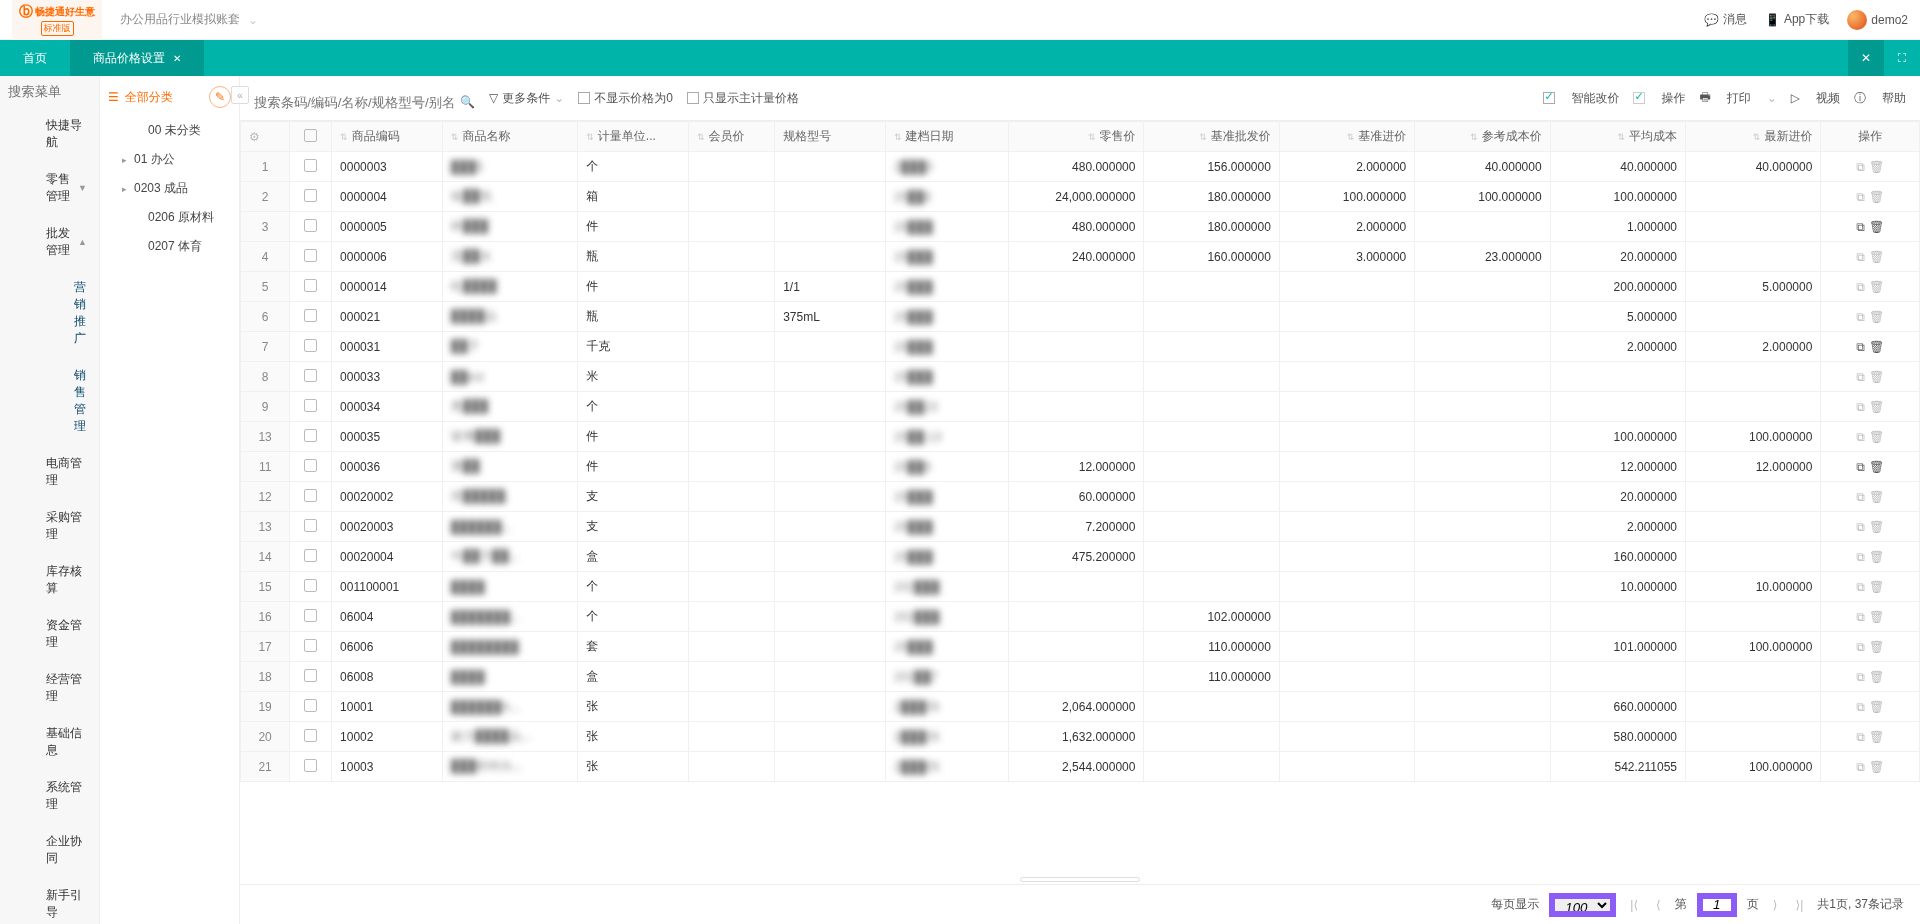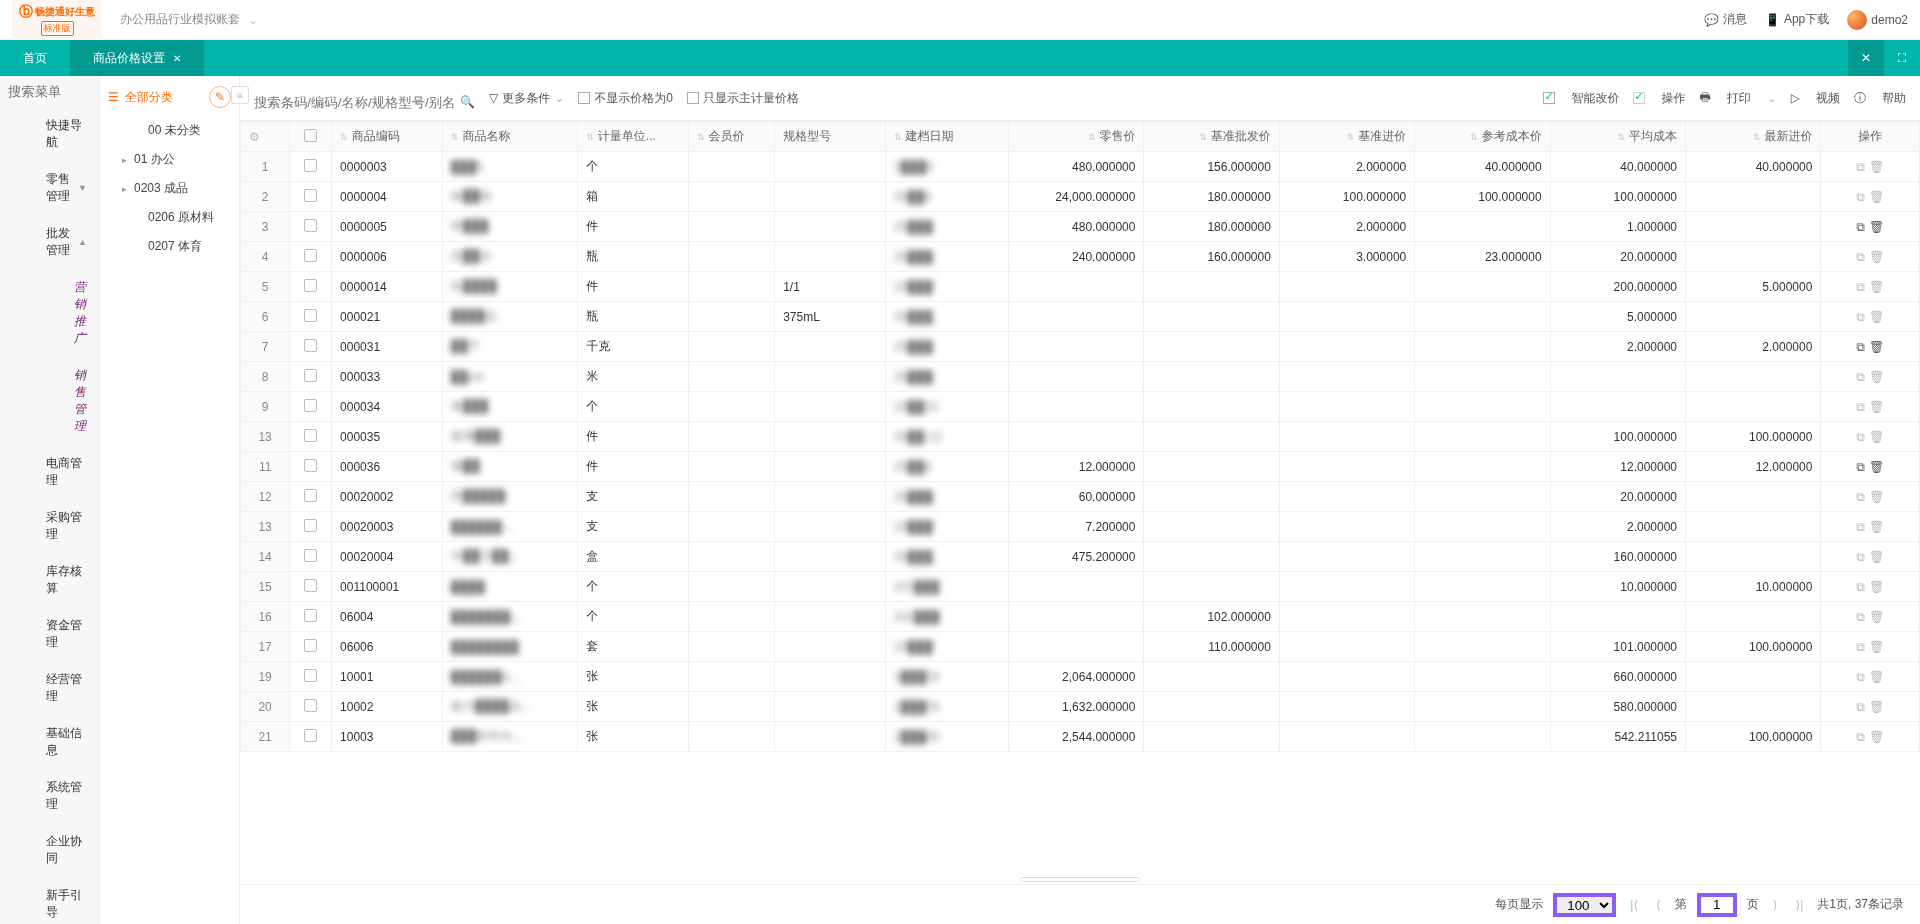--- a/index.html
+++ b/index.html
@@ -26,21 +26,21 @@
 .tabstrip-right { margin-left:auto; display:flex; align-items:center; }
 .tabstrip-right .icon-btn { width:36px; height:36px; display:flex; align-items:center; justify-content:center; cursor:pointer; }
 .tabstrip-right .icon-btn:first-child { background:#009a90; }
 
 
 .body { display:flex; flex:1; overflow:hidden; }
 
 
 .leftnav { width:100px; background:#f7f7f7; border-right:1px solid #eee; overflow-y:auto; }
 .leftnav .navitem { padding:10px 12px; cursor:pointer; color:#333; position:relative; display:flex; align-items:center; justify-content:space-between;margin-left:34px;}
-.leftnav .navitem.sub { padding-left:40px; color:#701a75;font-style:italic; }
+.leftnav .navitem.sub { padding-left:40px; color:#0c4a6e; }
 .leftnav input.search { width:84px; margin:8px; border:none; background:transparent; outline:none; color:#999; }
 .leftnav .caret { font-size:9px; color:#999; }
 
 
 .main { flex:1; display:flex; flex-direction:column; overflow:hidden; }
 
 
 .worksplit { display:flex; flex:1; overflow:hidden; }
 .cat-side { width:140px; border-right:1px solid #eee; padding:10px 8px; position:relative; }
 .cat-side .cat-hdr { color:#ff6a00; display:flex; align-items:center; gap:6px; padding-bottom:8px; }
@@ -73,21 +73,21 @@
 td.rn { text-align:center; color:#888; background:#fafafa;}
 td.num { text-align:right; }
 td.chk { text-align:center; }
 td.act { text-align:center; color:#bbb; }
 td.act span { cursor:pointer; margin:0 2px;}
 .row-cb { width:13px;height:13px;border:1px solid #bbb;border-radius:2px;display:inline-block;}
 .blur { color:transparent; text-shadow: 0 0 6px rgba(0,0,0,.5); user-select:none;}
 
 
 .pager { height:40px; display:flex; align-items:center; justify-content:flex-end; gap:10px; padding:0 16px; color:#555; border-top:1px solid #eee;}
-.pager select,.pager input { border:4px solid #8b5cf6; height:24px; padding:0 6px;}
+.pager select,.pager input { border:6px solid #8b5cf6; height:24px; padding:0 6px;font-style:italic;}
 .pager .pg-btn { color:#bbb; cursor:pointer; padding:0 4px;}
 
 .scrub-pill { position:absolute; bottom:2px; left:50%; transform:translateX(-50%); width:120px; height:5px; border-radius:3px; border:1px solid #ddd; background:#fff;}
 </style>
 </head>
 <body>
 
 <div class="app">
 
   <div class="topbar">
@@ -572,20 +572,37 @@
                     <td><span class="blur">20███</span></td>
                     <td class="num"></td>
                     <td class="num">110.000000</td>
                     <td class="num"></td>
                     <td class="num"></td>
                     <td class="num">101.000000</td>
                     <td class="num">100.000000</td>
                     <td class="act"><span>⧉</span><span>🗑</span></td>
                   </tr>
                   <tr>
+                    <td class="rn">18</td>
+                    <td class="chk"><span class="row-cb"></span></td>
+                    <td>06008</td>
+                    <td><span class="blur">████</span></td>
+                    <td>盒</td>
+                    <td></td>
+                    <td></td>
+                    <td><span class="blur">202██7</span></td>
+                    <td class="num"></td>
+                    <td class="num">110.000000</td>
+                    <td class="num"></td>
+                    <td class="num"></td>
+                    <td class="num"></td>
+                    <td class="num"></td>
+                    <td class="act"><span>⧉</span><span>🗑</span></td>
+                  </tr>
+                  <tr>
                     <td class="rn">19</td>
                     <td class="chk"><span class="row-cb"></span></td>
                     <td>10001</td>
                     <td><span class="blur">██████A...</span></td>
                     <td>张</td>
                     <td></td>
                     <td></td>
                     <td><span class="blur">2███05</span></td>
                     <td class="num">2,064.000000</td>
                     <td class="num"></td>

